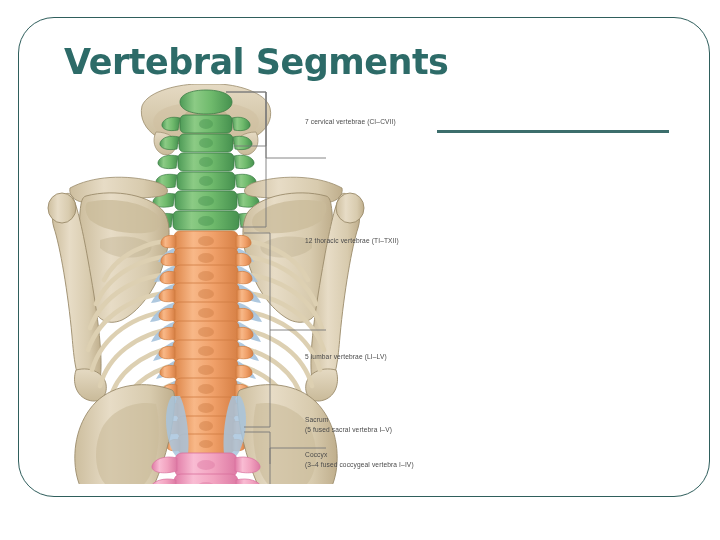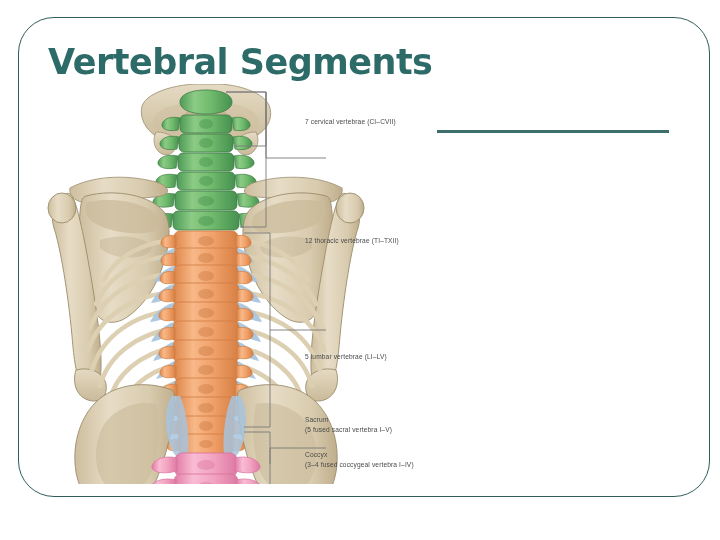--- a/index.html
+++ b/index.html
@@ -31,21 +31,21 @@
     height: 480px;
     box-sizing: border-box;
     border: 1.6px solid #2f5e5c;
     border-radius: 36px;
     background: transparent;
     pointer-events: none;
   }
 
   #slide-title {
     position: absolute;
-    left: 48px;
+    left: 64px;
     top: 42px;
     font-family: "DejaVu Sans", sans-serif;
     font-size: 35px;
     font-weight: 700;
     letter-spacing: -0.5px;
     color: #2d6b68;
     white-space: nowrap;
   }
 
   #title-rule {

